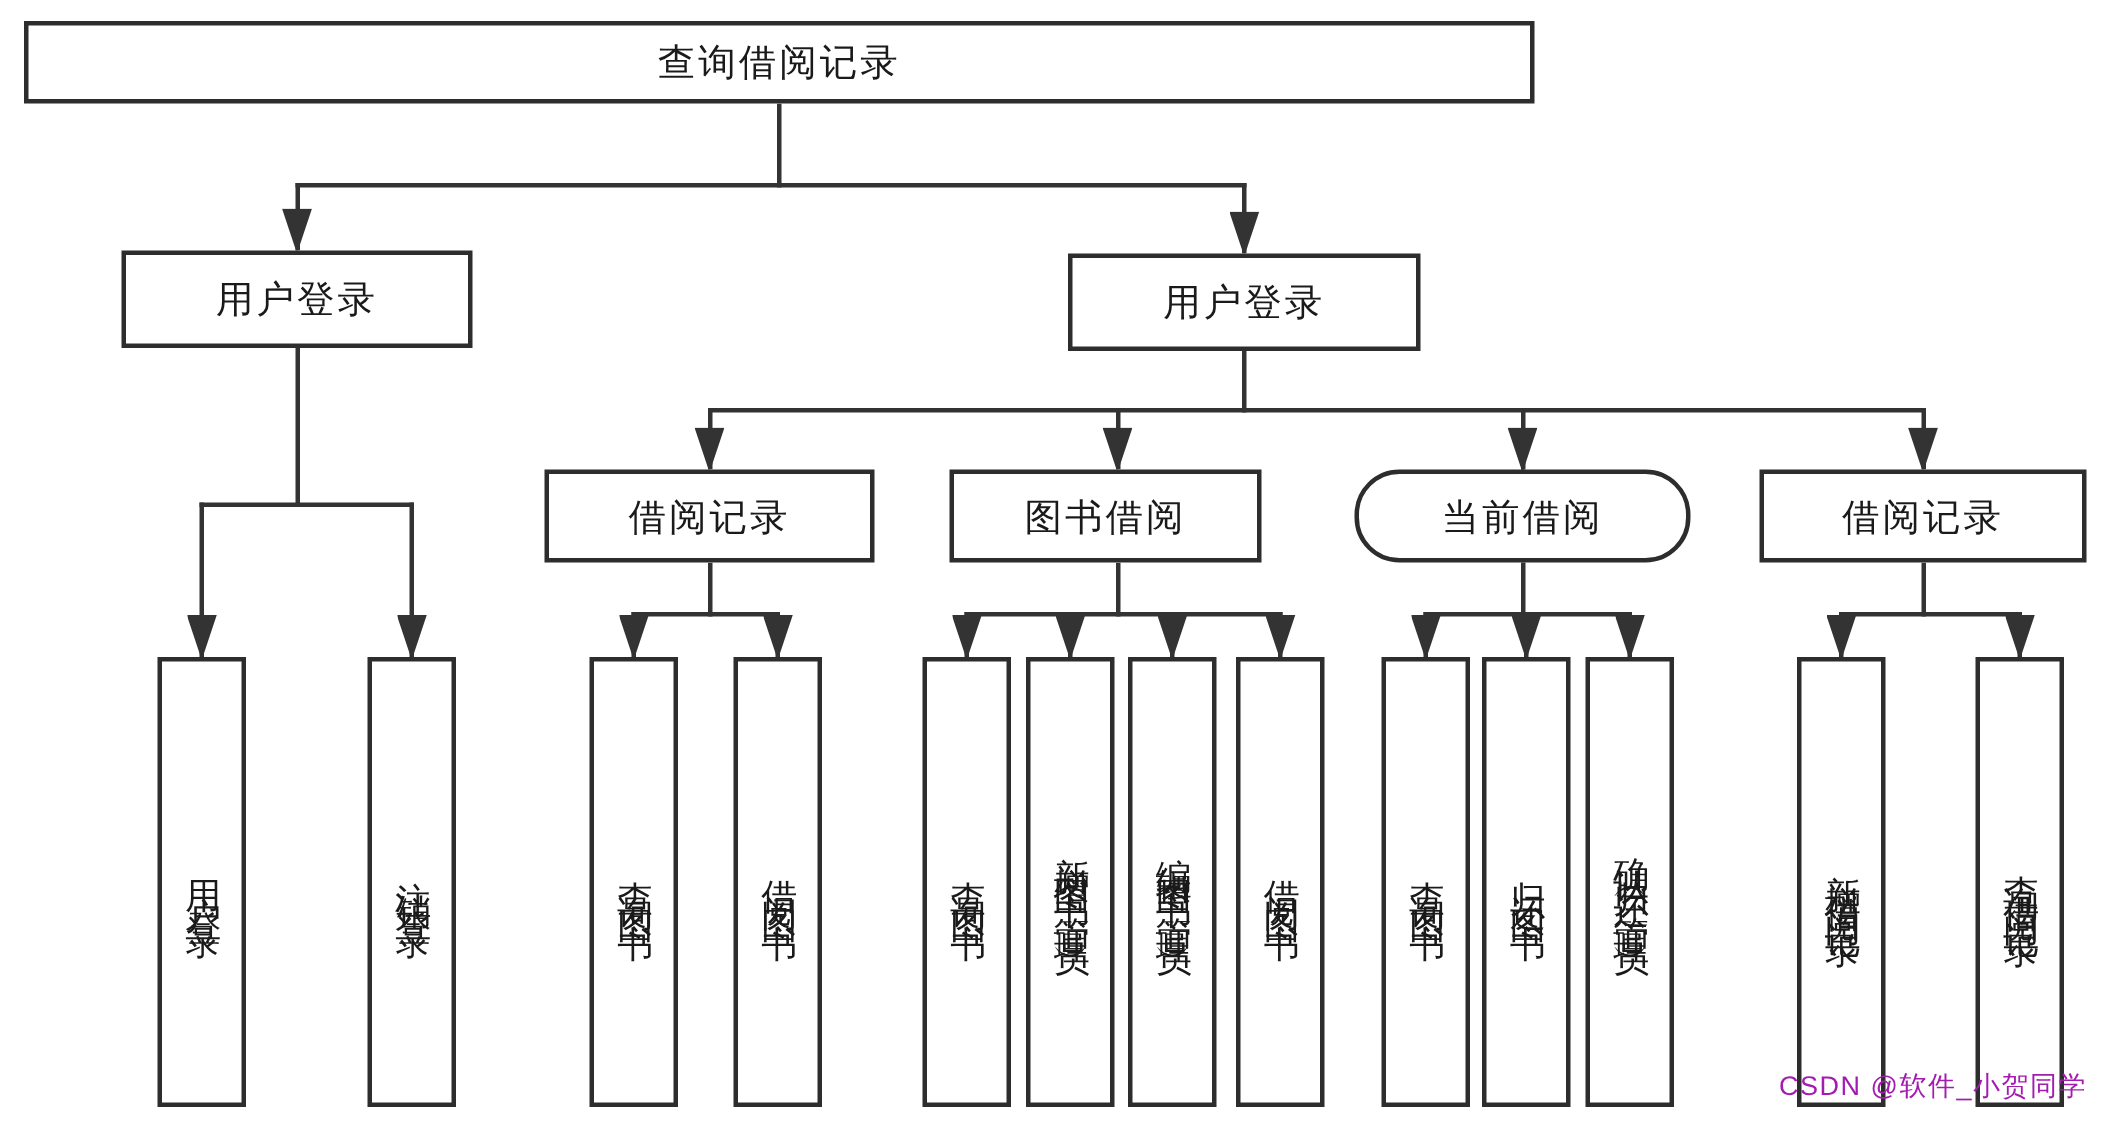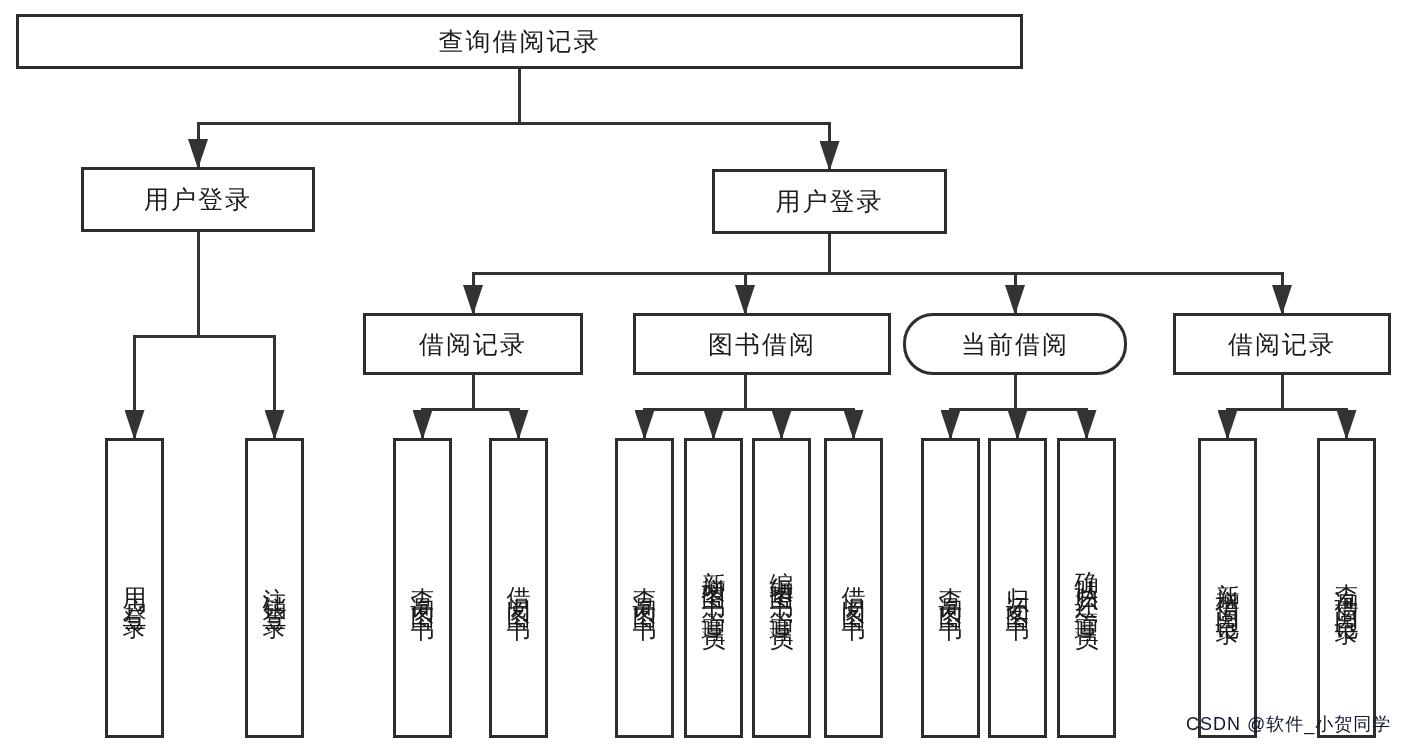--- a/index.html
+++ b/index.html
@@ -51,21 +51,21 @@
     background: #333333;
     clip-path: polygon(0 0, 100% 0, 50% 100%);
     z-index: 1;
   }
   .watermark {
     position: absolute;
     left: 1186px;
     top: 712px;
     font-size: 18px;
     letter-spacing: 1px;
-    color: #0f172a;
+    color: #a21caf;
     z-index: 3;
     white-space: nowrap;
   }
 </style>
 </head>
 <body>
 
 <div class="canvas">
   <div id="connector-layer">
       <div class="seg" style="left: 518px; top: 69px; width: 3px; height: 56px;"></div>
@@ -127,21 +127,21 @@
       </div>
       <div class="node horizontal" style="left: 81px; top: 167px; width: 234px; height: 65px;">
         <span class="label">用户登录</span>
       </div>
       <div class="node horizontal" style="left: 712px; top: 169px; width: 235px; height: 65px;">
         <span class="label">用户登录</span>
       </div>
       <div class="node horizontal" style="left: 363px; top: 313px; width: 220px; height: 62px;">
         <span class="label">借阅记录</span>
       </div>
-      <div class="node horizontal" style="left: 633px; top: 313px; width: 258px; height: 62px;">
+      <div class="node horizontal" style="left: 633px; top: 313px; width: 208px; height: 62px;">
         <span class="label">图书借阅</span>
       </div>
       <div class="node horizontal" style="left: 903px; top: 313px; width: 224px; height: 62px; border-radius: 30px;">
         <span class="label">当前借阅</span>
       </div>
       <div class="node horizontal" style="left: 1173px; top: 313px; width: 218px; height: 62px;">
         <span class="label">借阅记录</span>
       </div>
       <div class="node vertical" style="left: 105px; top: 438px; width: 59px; height: 300px;">
         <span class="label" style="letter-spacing: 10px;">用户登录</span>

